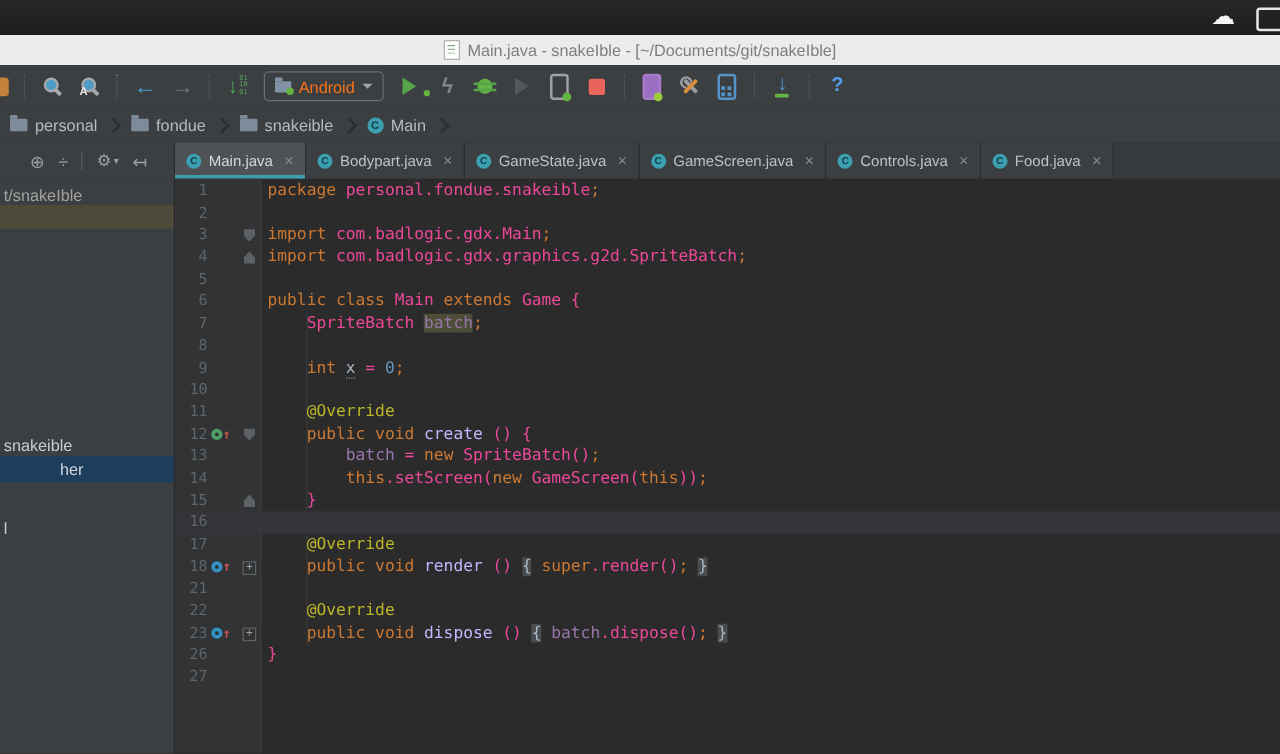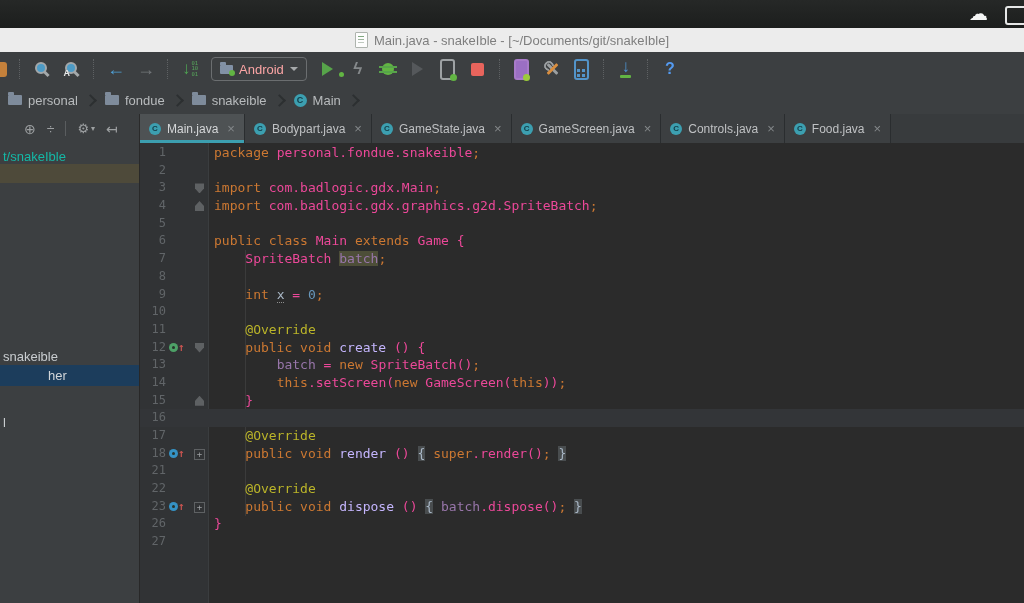--- a/index.html
+++ b/index.html
@@ -30,21 +30,21 @@
   .mag .handle{position:absolute;left:11px;top:10px;width:2.5px;height:6px;background:#A4A8AA;transform:rotate(-45deg);}
   .mag .aglyph{position:absolute;left:0px;top:7px;color:#E8EAEA;font-size:9px;font-weight:bold;}
   .nav{font-size:18px;font-weight:bold;line-height:18px;}
   .nav.back{color:#4F9FD4;}
   .nav.fwd{color:#73777A;}
   .vcs{display:flex;align-items:center;}
   .vcs .arr{color:#4FA553;font-size:17px;font-weight:bold;line-height:16px;}
   .vcs .digits{display:flex;flex-direction:column;font-family:"DejaVu Sans Mono",monospace;
        font-size:5.5px;line-height:5.5px;color:#57A85B;margin-left:1px;}
   .android-btn{height:22px;border:1px solid #6B6E70;border-radius:4px;display:flex;align-items:center;
-       gap:6px;padding:0 8px;margin:0 6px;color:#fca5a5;font-size:13px;justify-content:flex-end;}
+       gap:6px;padding:0 8px;margin:0 6px;color:#f97316;font-size:13px;justify-content:flex-end;}
   .mini-folder{width:13px;height:9px;background:#8191A6;border-radius:1px;position:relative;}
   .mini-folder::before{content:"";position:absolute;left:0;top:-3px;width:6px;height:3px;background:#8191A6;border-radius:1px 1px 0 0;}
   .mini-folder::after{content:"";position:absolute;right:-2px;bottom:-2px;width:6px;height:6px;border-radius:50%;background:#62B543;}
   .caret-down{width:0;height:0;border-left:4px solid transparent;border-right:4px solid transparent;border-top:4px solid #A6A9AB;}
   .play{width:0;height:0;border-top:7px solid transparent;border-bottom:7px solid transparent;border-left:11px solid #57A44A;position:relative;}
   .play-dot{position:absolute;left:6px;top:3px;width:5px;height:5px;border-radius:50%;background:#62B543;}
   .bolt{color:#85898B;font-size:17px;font-weight:bold;}
   .bug{width:12px;height:12px;border-radius:50%;background:#62B543;position:relative;}
   .bug::before,.bug::after{content:"";position:absolute;left:-3px;width:18px;height:1.5px;background:#57A44A;}
   .bug::before{top:3px;} .bug::after{top:8px;}
@@ -89,21 +89,21 @@
   .tab .cicon{width:12px;height:12px;font-size:8px;}
   .tab .close{color:#85898B;font-size:13px;margin-left:3px;}
   .tab.active{background:#4E5254;color:#D5D7D9;}
   .tab.active::after{content:"";position:absolute;left:0;right:0;bottom:0;height:3px;background:#3C9FB0;}
 
   
   .main{left:0;top:143px;width:1024px;height:460px;}
   .sidebar{position:absolute;left:0;top:0;width:140px;height:100%;background:#3C3F41;border-right:1px solid #282828;box-sizing:border-box;}
   .si{position:absolute;left:0;width:100%;height:19px;line-height:19px;font-size:13px;padding-left:3px;box-sizing:border-box;
       white-space:nowrap;overflow:hidden;}
-  .si-path{top:4px;color:#14b8a6;}
+  .si-path{top:4px;color:#a3a3a3;}
   .si-olive{top:21px;height:19px;background:#4E4A3A;}
   .si-plain{top:204px;color:#C9CDD0;}
   .si-selected{top:222px;height:21px;line-height:21px;background:#1C3D5C;color:#D2D6D9;}
   .si-fragment{top:270px;color:#C9CDD0;}
 
   .editor{position:absolute;left:140px;top:0;right:0;bottom:0;background:#2B2B2B;}
   .gutterbg{position:absolute;left:0;top:0;width:68px;height:100%;background:#313335;border-right:1px solid #3A3D3F;}
   .iguide{position:absolute;left:105px;top:107px;width:1px;height:266px;background:#3B3B3B;}
   .lines{position:absolute;left:0;top:1px;width:100%;}
   .row{display:flex;height:17.7px;line-height:17.7px;font-family:"DejaVu Sans Mono",monospace;font-size:13px;}

